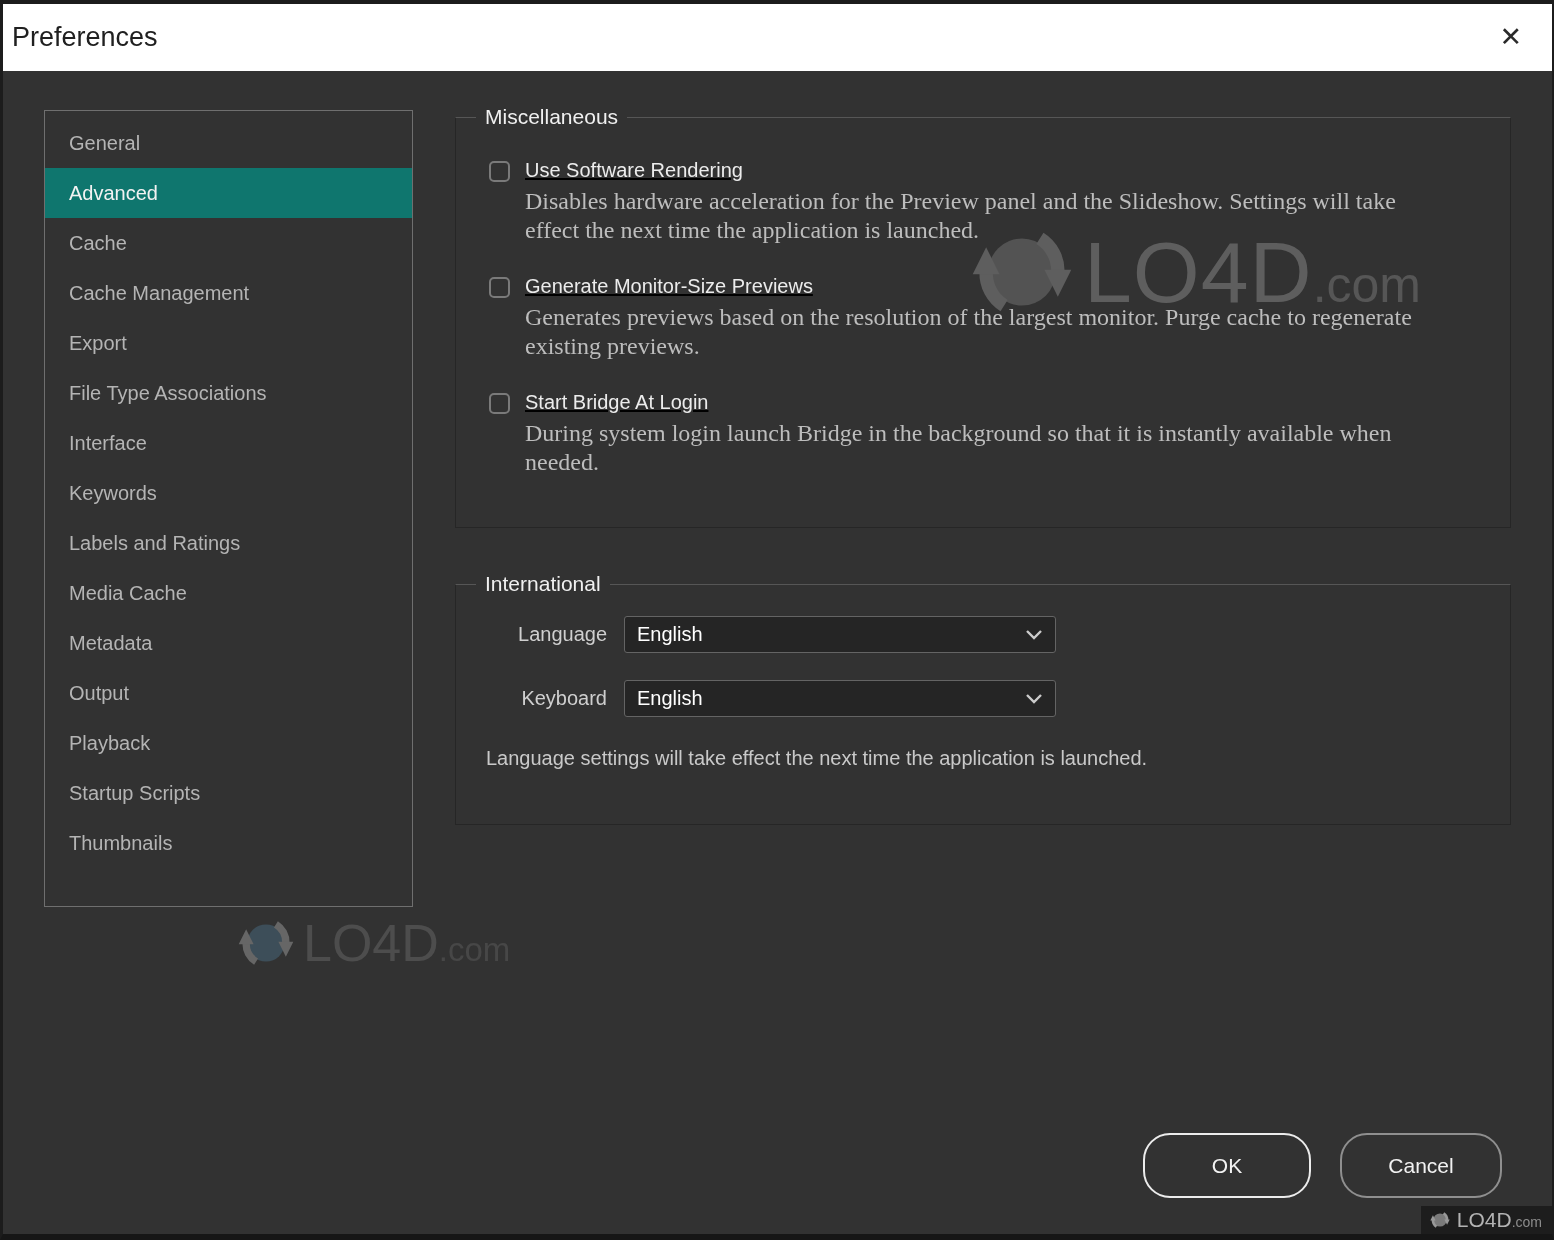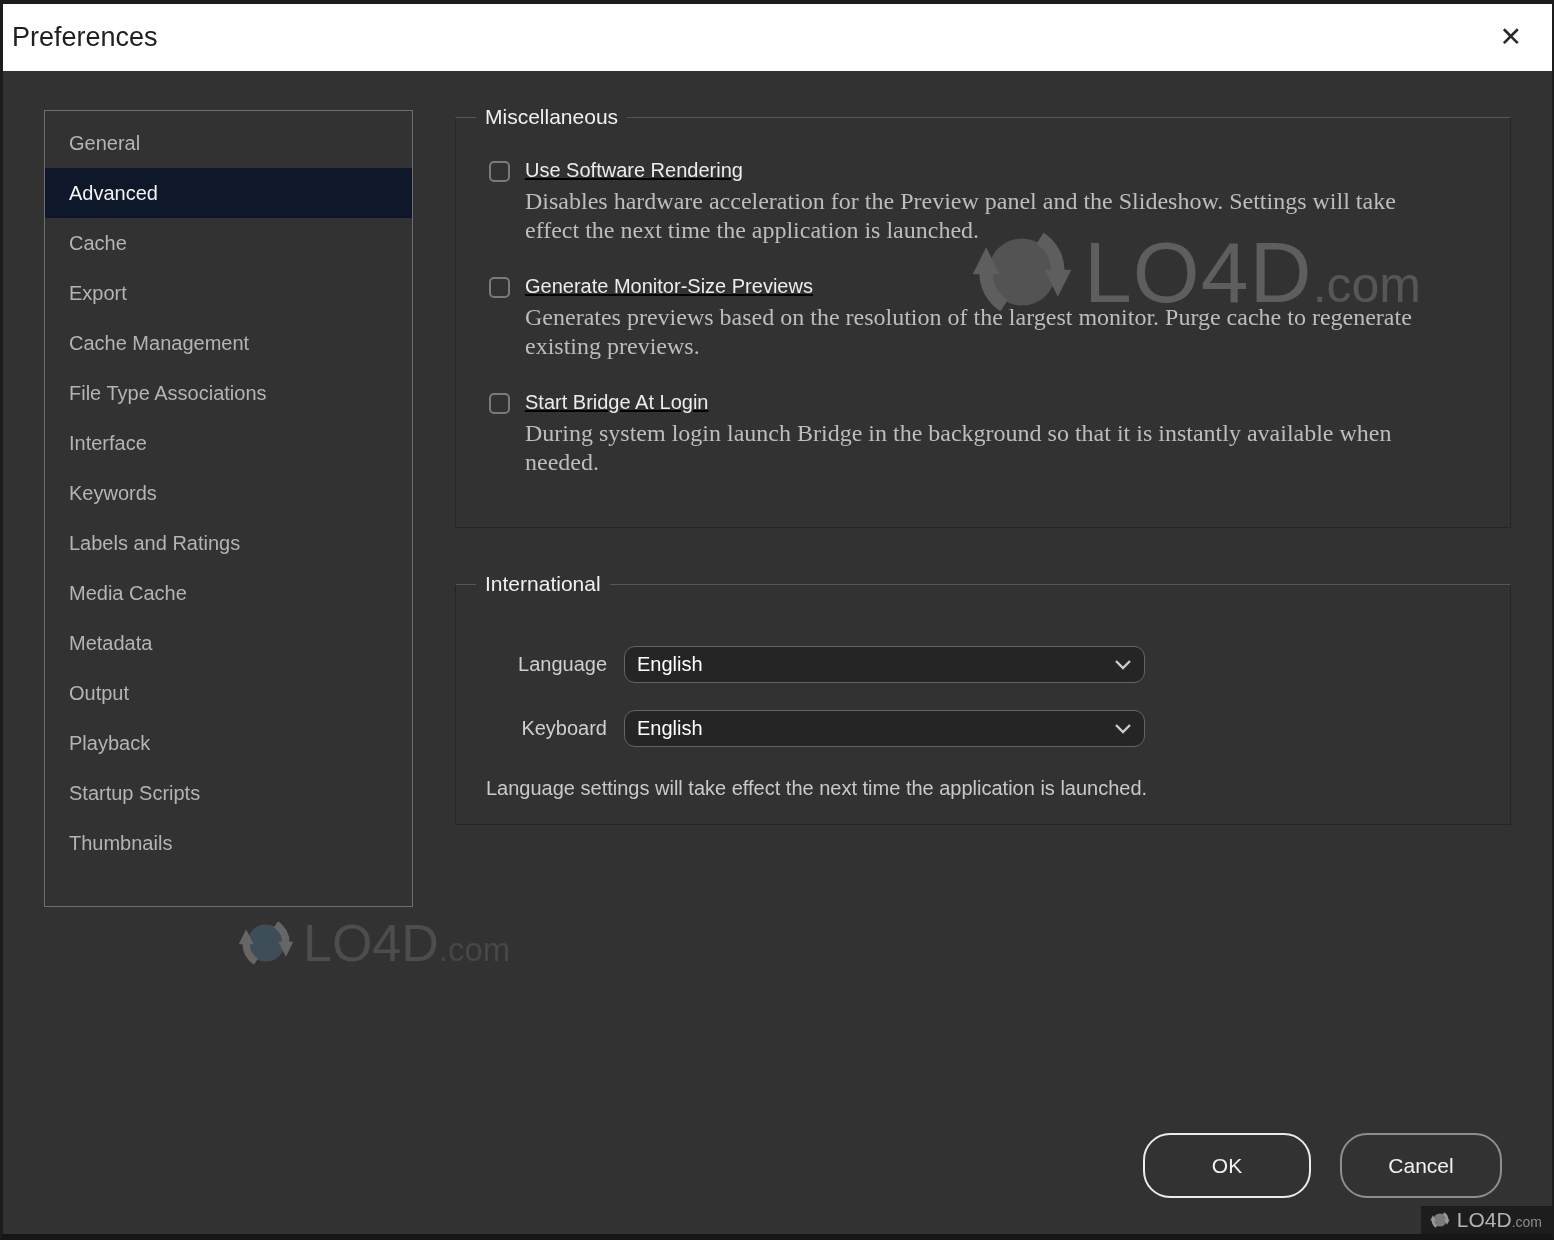--- a/index.html
+++ b/index.html
@@ -12,40 +12,40 @@
   
   .titlebar{position:absolute;left:0;top:0;width:1549px;height:67px;background:#ffffff;
     display:flex;align-items:center;padding-left:9px;}
   .titlebar .title{font-size:27px;color:#202020;}
   .close-btn{margin-left:auto;margin-right:30px;font-size:27px;color:#2a2a2a;
     line-height:1;cursor:default;font-weight:400;}
   
   .sidebar{position:absolute;left:41px;top:106px;width:369px;height:797px;
     border:1px solid #6f6f6f;background:#323232;padding-top:7px;}
   .side-item{height:50px;line-height:50px;padding-left:24px;font-size:20px;color:#b4b4b4;cursor:default;}
-  .side-item.selected{background:#0f172a;color:#f2f2f2;}
+  .side-item.selected{background:#0f766e;color:#f2f2f2;}
   
   fieldset{position:absolute;left:452px;width:1056px;margin:0;padding:0;
     border:1px solid #262626;border-top:1px solid #565656;background:transparent;z-index:2;}
   fieldset.misc{top:101px;height:423px;}
   fieldset.intl{top:568px;height:253px;}
   legend{margin-left:20px;padding:0 9px;font-size:21px;color:#f0f0f0;}
   
   .option{margin:30px 0 0 33px;}
   .option-head{display:flex;align-items:flex-end;text-decoration:underline;}
   .checkbox{width:21px;height:21px;border:2px solid #7a7a7a;border-radius:5px;background:transparent;flex:none;}
   .option-label{margin-left:15px;font-size:20px;color:#ececec;}
   .option-desc{margin:5px 0 0 36px;font-size:24px;color:#bdbdbd;line-height:29px;max-width:912px;font-family:Liberation Serif, serif;}
   
   .field-row{display:flex;align-items:center;}
-  .row-language{margin-top:50px;align-items:center;}
+  .row-language{margin-top:20px;align-items:center;}
   .row-keyboard{margin-top:27px;}
   .field-label{width:151px;text-align:right;font-size:20px;color:#cfcfcf;flex:none;}
-  .select{margin-left:17px;width:521px;height:37px;background:#252525;border:1px solid #646464;
-    border-radius:11px;display:flex;align-items:center;padding:0 12px;color:#ffffff;font-size:20px;cursor:default;}
+  .select{margin-left:17px;width:432px;height:37px;background:#252525;border:1px solid #646464;
+    border-radius:3px;display:flex;align-items:center;padding:0 12px;color:#ffffff;font-size:20px;cursor:default;}
   .select .chev{margin-left:auto;}
   .intl-note{margin:30px 0 0 30px;font-size:20px;color:#c9c9c9;}
   
   .btn{position:absolute;top:1129px;height:65px;border-radius:27px;background:transparent;
     display:flex;align-items:center;justify-content:center;font-size:21px;color:#f2f2f2;cursor:default;}
   .btn.ok{left:1140px;width:168px;border:2px solid #ececec;}
   .btn.cancel{left:1337px;width:162px;border:2px solid #8f8f8f;}
   
   .wm{position:absolute;display:flex;align-items:center;pointer-events:none;z-index:1;}
   .wm-main{left:963px;top:212px;}
@@ -68,22 +68,22 @@
 
   <div class="titlebar">
     <span class="title">Preferences</span>
     <span class="close-btn">✕</span>
   </div>
 
   <div class="sidebar">
     <div class="side-item">General</div>
     <div class="side-item selected">Advanced</div>
     <div class="side-item">Cache</div>
+    <div class="side-item">Cache Management</div>
     <div class="side-item">Export</div>
-    <div class="side-item">Cache Management</div>
     <div class="side-item">File Type Associations</div>
     <div class="side-item">Interface</div>
     <div class="side-item">Keywords</div>
     <div class="side-item">Labels and Ratings</div>
     <div class="side-item">Media Cache</div>
     <div class="side-item">Metadata</div>
     <div class="side-item">Output</div>
     <div class="side-item">Playback</div>
     <div class="side-item">Startup Scripts</div>
     <div class="side-item">Thumbnails</div>

